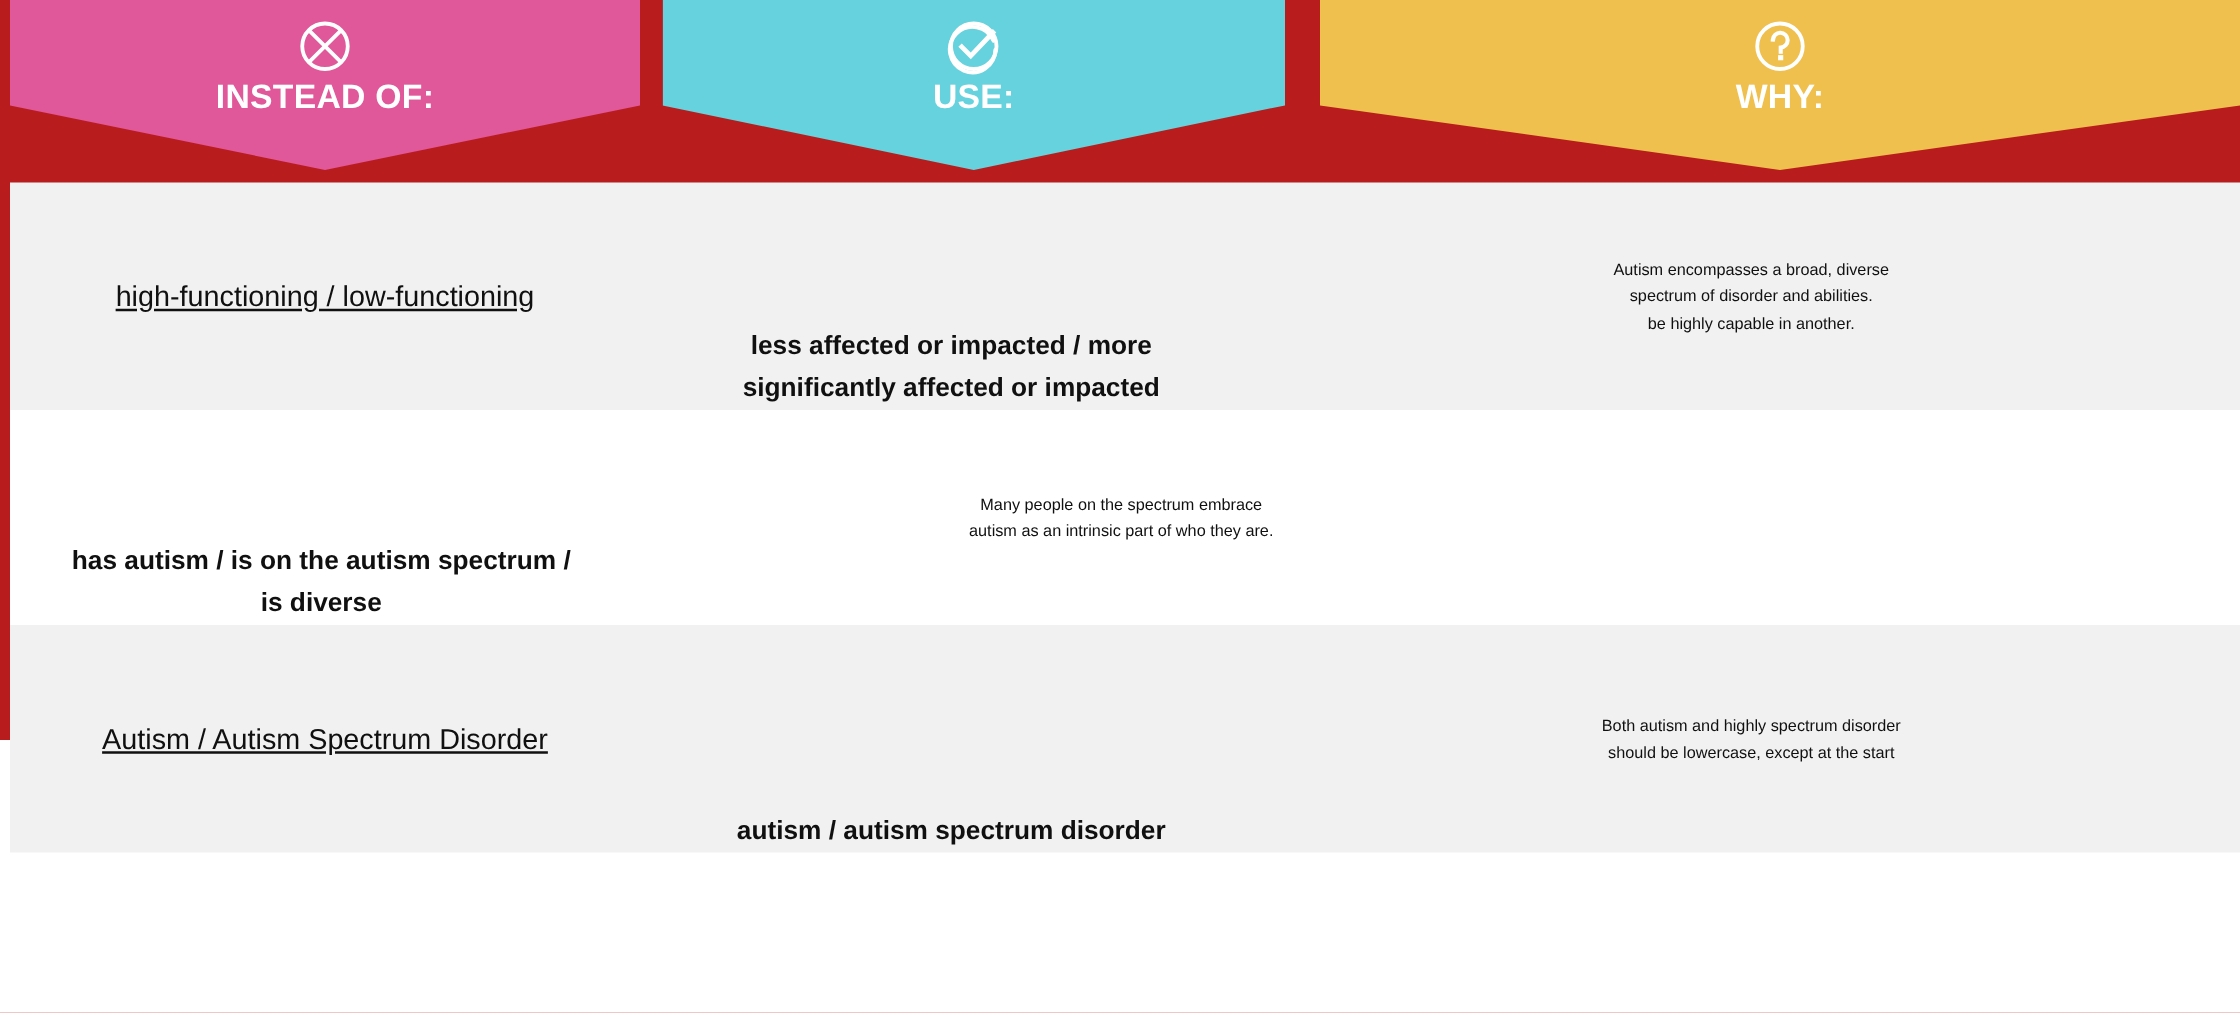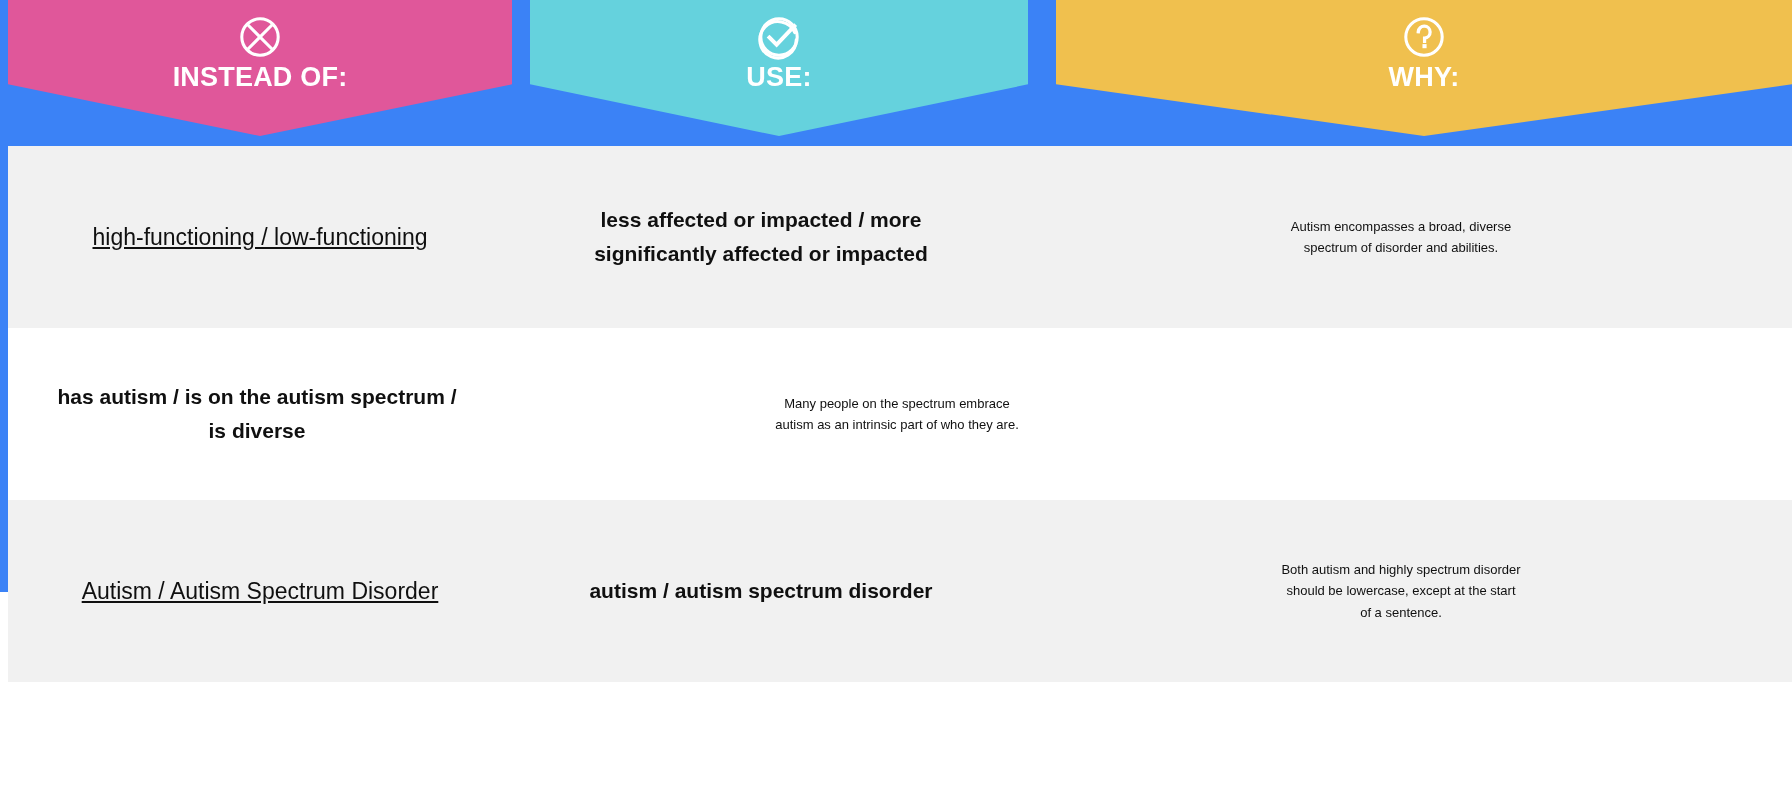--- a/index.html
+++ b/index.html
@@ -9,21 +9,21 @@
     height: 810px;
     background: #ffffff;
     font-family: "Liberation Sans", sans-serif;
     overflow: hidden;
   }
 
   #page {
     position: relative;
     width: 1792px;
     height: 592px;
-    background: #3b82f6;
+    background: #b91c1c;
   }
 
   
   .banners {
     position: absolute;
     top: 0;
     left: 0;
     width: 1792px;
     height: 136px;
   }
@@ -86,21 +86,21 @@
     display: flex;
     align-items: center;
     justify-content: center;
     height: 100%;
     padding: 0 14px;
     text-align: center;
     color: #101010;
   }
 
   .cell-instead { width: 504px; }
-  .cell-use     { width: 498px; }
+  .cell-use     { width: 498px; align-items: flex-end; }
   .cell-why     { width: 782px; }
 
   .cell-instead .cell-text {
     font-size: 23px;
     font-weight: normal;
     line-height: 1.34;
     text-decoration: underline;
   }
 
   .cell-use .cell-text {
@@ -171,20 +171,21 @@
       <div class="cell cell-use">
         <span class="cell-text">
           <span class="ln">less affected or impacted / more</span>
           <span class="ln">significantly affected or impacted</span>
         </span>
       </div>
       <div class="cell cell-why">
         <span class="cell-text">
           <span class="ln">Autism encompasses a broad, diverse</span>
           <span class="ln">spectrum of disorder and abilities.</span>
+          <span class="ln">be highly capable in another.</span>
         </span>
       </div>
     </div>
 
     <div class="row row-2 row-plain">
       <div class="cell cell-use">
         <span class="cell-text">
           <span class="ln">has autism / is on the autism spectrum /</span>
           <span class="ln">is diverse</span>
         </span>
@@ -205,20 +206,19 @@
       </div>
       <div class="cell cell-use">
         <span class="cell-text">
           <span class="ln">autism / autism spectrum disorder</span>
         </span>
       </div>
       <div class="cell cell-why">
         <span class="cell-text">
           <span class="ln">Both autism and highly spectrum disorder</span>
           <span class="ln">should be lowercase, except at the start</span>
-          <span class="ln">of a sentence.</span>
         </span>
       </div>
     </div>
 
   </div>
 
 </div>
 
 </body></html>

